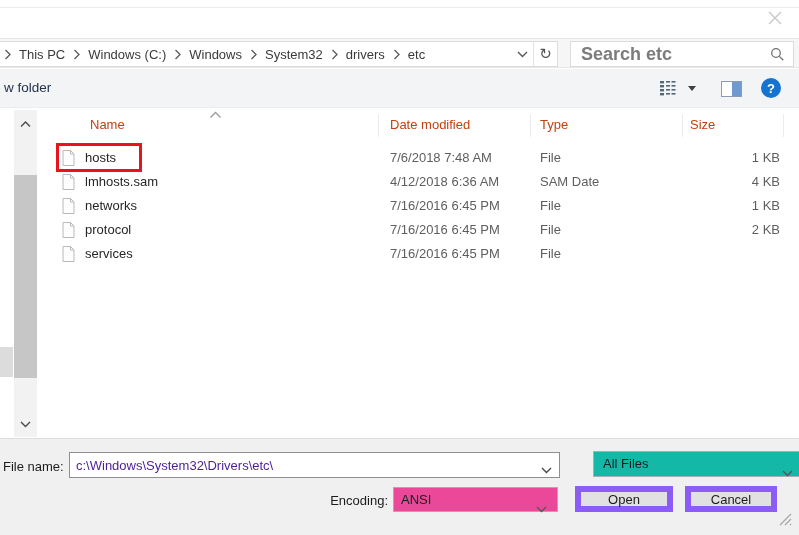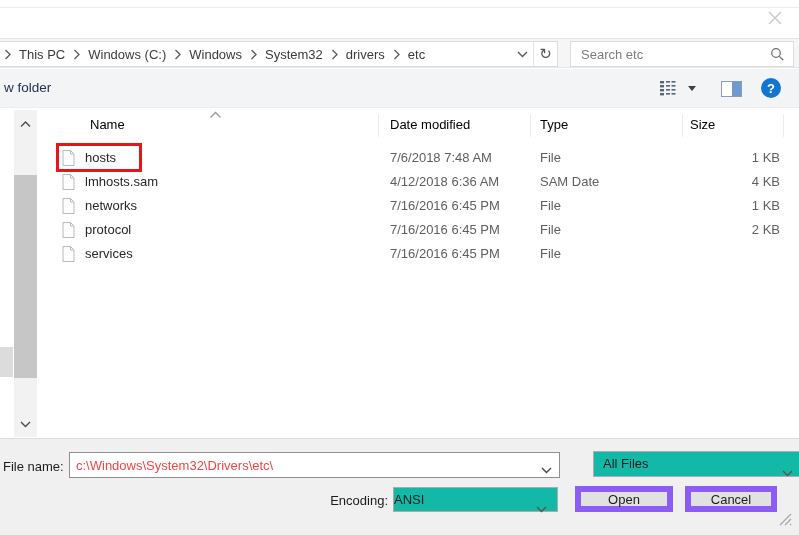--- a/index.html
+++ b/index.html
@@ -14,68 +14,68 @@
   .addr-box{position:absolute;left:-8px;top:2px;width:566px;height:26px;background:#fff;border:1px solid #dcdcdc;
             box-sizing:border-box;display:flex;align-items:center;padding-left:10px;}
   .crumb{padding:0 7px;color:#3a3a3a;white-space:nowrap;}
   .crumb-sep{display:flex;align-items:center;padding:0 1px;}
   .addr-spacer{flex:1;}
   .addr-dd{display:flex;align-items:center;justify-content:center;width:22px;height:100%;}
   .addr-refresh{display:flex;align-items:center;justify-content:center;width:23px;height:100%;
                 border-left:1px solid #e3e3e3;font-family:"DejaVu Sans",sans-serif;font-size:15px;color:#555;}
   .search-box{position:absolute;left:570px;top:2px;width:224px;height:26px;background:#fff;border:1px solid #dcdcdc;box-sizing:border-box;}
   .search-box input{position:absolute;left:0;top:0;width:196px;height:24px;border:none;outline:none;background:transparent;
-                    padding:0 0 0 10px;font-family:"Liberation Sans",sans-serif;font-size:13px;color:#444;}
+                    padding:0 0 0 10px;font-family:"Liberation Sans",sans-serif;font-size:18px;color:#444;font-weight:bold;}
   .search-box input::placeholder{color:#7c7c7c;opacity:1;}
   .search-icon{position:absolute;right:8px;top:5px;}
   
   .tool-row{position:absolute;left:0;top:69px;width:799px;height:39px;background:#f2f4f6;border-bottom:1px solid #ebedee;box-sizing:border-box;}
   .newfolder{position:absolute;left:4px;top:11px;color:#24344e;font-size:13.5px;cursor:pointer;}
   .views-btn{position:absolute;left:658px;top:11px;width:20px;height:17px;cursor:pointer;}
   .views-caret{position:absolute;left:688px;top:17px;width:0;height:0;border-left:4px solid transparent;border-right:4px solid transparent;border-top:5px solid #3f3f3f;cursor:pointer;}
   .preview-btn{position:absolute;left:721px;top:12px;width:21px;height:16px;border:1px solid #8a9cb2;background:#fff;box-sizing:border-box;cursor:pointer;}
   .preview-btn .fillpart{position:absolute;right:0;top:0;width:9px;height:14px;background:#6f9ad0;}
   .help-btn{position:absolute;left:761px;top:9px;width:20px;height:20px;border-radius:50%;background:#1574cf;color:#fff;
             font-weight:bold;font-size:13px;display:flex;align-items:center;justify-content:center;cursor:pointer;}
   
   .content{position:absolute;left:0;top:108px;width:799px;height:330px;background:#fff;}
   .vscroll{position:absolute;left:14px;top:2px;width:23px;height:327px;background:#f2f2f2;}
   .vscroll .arr-up{position:absolute;left:6px;top:6px;}
   .vscroll .arr-dn{position:absolute;left:6px;bottom:6px;}
   .vscroll .thumb{position:absolute;left:0;top:65px;width:23px;height:203px;background:#c6c6c6;cursor:pointer;}
   .stub-block{position:absolute;left:0;top:239px;width:13px;height:30px;background:#dcdcdc;}
   .listing{position:absolute;left:45px;top:0;width:740px;height:330px;}
-  .hdr{position:absolute;left:0;top:4px;width:740px;height:26px;color:#000000;}
+  .hdr{position:absolute;left:0;top:4px;width:740px;height:26px;color:#c2410c;}
   .hdr .h{position:absolute;top:5px;cursor:pointer;}
   .h-name{left:45px;} .h-date{left:345px;} .h-type{left:495px;} .h-size{left:645px;}
   .hdr .div{position:absolute;top:2px;width:1px;height:23px;background:#ececec;}
   .d1{left:333px;} .d2{left:485px;} .d3{left:637px;} .d4{left:738px;}
   .sort-caret{position:absolute;left:164px;top:-5px;}
   .rows{position:absolute;left:0;top:38px;width:740px;}
   .frow{position:relative;height:24px;cursor:default;}
   .frow .ficon{position:absolute;left:17px;top:4px;}
   .frow .cell{position:absolute;top:4px;white-space:nowrap;}
   .c-name{left:40px;color:#262626;text-align:center;}
   .c-date{left:345px;color:#5e5e5e;}
   .c-type{left:495px;color:#5e5e5e;}
   .c-size{left:600px;width:135px;text-align:right;color:#5e5e5e;}
   .red-box{position:absolute;left:11px;top:35px;width:86px;height:29px;border:3px solid #e8131c;box-sizing:border-box;pointer-events:none;}
   
   .footer{position:absolute;left:0;top:438px;width:799px;height:108px;background:#f0f0f0;border-top:1px solid #dcdcdc;box-sizing:border-box;}
   .fname-label{position:absolute;left:3px;top:20px;color:#1c1c1c;}
   .fname-wrap{position:absolute;left:69px;top:13px;width:491px;height:26px;background:#fff;border:1px solid #8f8f8f;box-sizing:border-box;}
   .fname-wrap input{position:absolute;left:0;top:0;width:462px;height:24px;border:none;outline:none;padding:0 0 0 6px;
-                    font-family:"Liberation Sans",sans-serif;font-size:13px;color:#ef4444;background:transparent;}
+                    font-family:"Liberation Sans",sans-serif;font-size:13px;color:#4c1d95;background:transparent;}
   .fname-dd{position:absolute;right:7px;top:9px;cursor:pointer;}
   .ftype{position:absolute;left:572px;top:12px;width:211px;height:26px;background:#14b8a6;border:1px solid #a9aeb4;
          box-sizing:border-box;line-height:24px;padding-left:9px;color:#1c1c1c;cursor:pointer;margin-left:21px;}
   .ftype .dd{position:absolute;right:10px;top:9px;}
   .enc-label{position:absolute;left:328px;top:54px;width:60px;text-align:right;color:#1c1c1c;}
-  .enc{position:absolute;left:393px;top:48px;width:165px;height:25px;background:#14b8a6;border:1px solid #ababab;
-       box-sizing:border-box;line-height:23px;color:#1c1c1c;cursor:pointer;}
+  .enc{position:absolute;left:393px;top:48px;width:165px;height:25px;background:#ec4899;border:1px solid #ababab;
+       box-sizing:border-box;line-height:23px;padding-left:7px;color:#1c1c1c;cursor:pointer;}
   .enc .dd{position:absolute;right:10px;top:9px;}
   .btn{position:absolute;top:47px;height:26px;background:#e1e1e1;border:6px solid #8b5cf6;box-sizing:border-box;
        display:flex;align-items:center;justify-content:center;color:#1c1c1c;cursor:pointer;}
   .btn-open{left:575px;width:98px;}
   .btn-cancel{left:685px;width:92px;}
   .grip{position:absolute;right:7px;top:74px;}
 </style>
 </head>
 <body>
 

